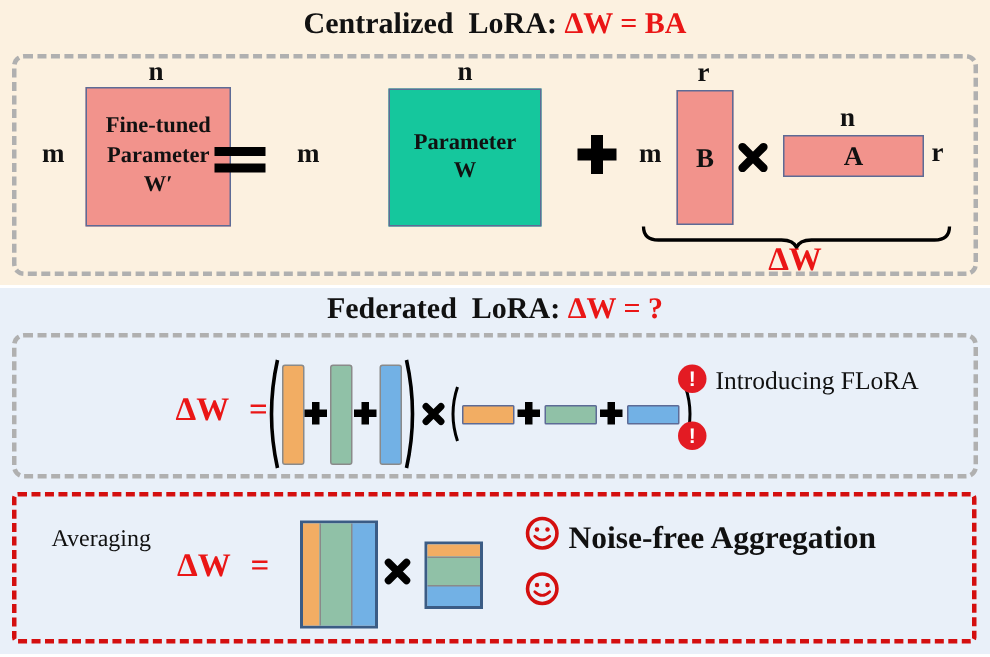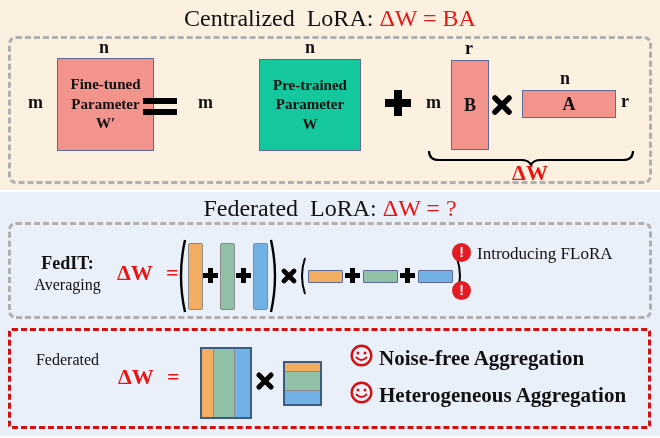--- a/index.html
+++ b/index.html
@@ -1,21 +1,21 @@
 <!DOCTYPE html>
 <html style="--cream: #fcf1e0; --panel_blue: #e9f0f9; --salmon: #f2938c; --teal: #15c79d; --matrix_border: #5d6b96; --orange: #f2ad63; --sage: #90c1a7; --sky: #72b1e5; --bar_border: #8a8a8a; --bar_border_dark: #5d6b96; --dark_border: #3b5c85; --red: #ea1616; --red_icon: #e31b23; --red_dash: #d40f0f; --gray_dash: #b0b0b0;"><head>
 <meta charset="utf-8">
 <style>
   html,body{margin:0;padding:0;background:#fff;}
   .stage{position:relative;width:660px;height:438px;font-family:"Liberation Serif",serif;color:#111;overflow:hidden;background:#fff;}
   .abs{position:absolute;}
   
   .sec-centralized{left:0;top:0;width:660px;height:190px;background:var(--cream);}
   .sec-federated{left:0;top:192px;width:660px;height:244px;background:var(--panel_blue);padding-left:48px;}
-  .sec-title{left:0;width:660px;text-align:center;font-size:24px;font-weight:normal;white-space:pre;}
+  .sec-title{left:0;width:660px;text-align:center;font-size:20px;font-weight:bold;white-space:pre;}
   .red{color:var(--red);}
   .dash-gray{border:3px dashed var(--gray_dash);border-radius:8px;}
   .dash-red{border:3.5px dashed var(--red_dash);border-radius:4px;}
   
   .matrix{border:1.6px solid var(--matrix_border);display:flex;flex-direction:column;align-items:center;justify-content:center;text-align:center;font-weight:bold;}
   .salmon{background:var(--salmon);}
   .teal{background:var(--teal);}
   .mtx-line{font-size:15px;line-height:1.3;}
   .dim{font-size:18px;font-weight:bold;}
   
@@ -70,21 +70,20 @@
     </div>
 
     <div class="abs equals-big" style="left:143px;top:93px;width:34px;">
         <div></div>
         <div></div>
       </div>
 
     <div class="abs dim" style="left:294px;top:37px;width:32px;text-align:center;">n</div>
     <div class="abs dim" style="left:198px;top:92px;">m</div>
     <div class="abs matrix teal" style="left:259px;top:59px;width:100px;height:90px;">
-      <div class="mtx-line">Pre-trained</div>
       <div class="mtx-line">Parameter</div>
       <div class="mtx-line">W</div>
     </div>
 
     <div class="abs plus-big" style="left:385px;top:90px;">
         <i></i>
         <i></i>
       </div>
 
     <div class="abs dim" style="left:456px;top:38px;width:26px;text-align:center;">r</div>
@@ -107,24 +106,20 @@
       <path d="M3,1 Q3,10 13,10 L95,10 Q103,10 105,15 Q107,10 115,10 L197,10 Q207,10 207,1" fill="none" stroke="#000" stroke-width="2.2"></path>
     </svg>
     <div class="abs dw" style="left:500px;top:160px;width:60px;text-align:center;">ΔW</div>
   </div>
 
   <div class="abs sec-federated">
     <div class="abs sec-title" style="top:3px;"><span>Federated  LoRA: </span><span class="red">ΔW = ?</span></div>
 
     <div class="abs dash-gray" style="left:8px;top:30px;width:638px;height:91px;"></div>
 
-    <div class="abs side-label" style="left:25px;top:61px;width:85px;">
-      <div class="nm">FedIT:</div>
-      <div class="mth">Averaging</div>
-    </div>
 
     <div class="abs dw" style="left:117px;top:68px;">ΔW</div>
     <div class="abs dw" style="left:166px;top:68px;">=</div>
 
     <svg class="abs" style="left:175px;top:46px;" width="12" height="76" viewBox="0 0 12 76">
         <path d="M10,2 Q2,38 10,74" fill="none" stroke="#000" stroke-width="2.4"></path>
       </svg>
     <div class="abs vbar orange" style="left:188px;top:51px;"></div>
     <div class="abs plus-sm" style="left:203px;top:76px;">
         <i></i>
@@ -162,21 +157,21 @@
         <path d="M2,2 Q8,20 2,38" fill="none" stroke="#000" stroke-width="2"></path>
       </svg>
 
     <div class="abs warn" style="left:452px;top:51px;"><span>!</span></div>
     <div class="abs issue-text" style="left:477px;top:52px;">Introducing FLoRA</div>
     <div class="abs warn" style="left:452px;top:89px;"><span>!</span></div>
 
     <div class="abs dash-red" style="left:8px;top:136px;width:637px;height:95px;"></div>
 
     <div class="abs side-label" style="left:25px;top:158px;width:85px;">
-      <div class="mth">Federated</div>
+      <div class="mth">Averaging</div>
     </div>
 
     <div class="abs dw" style="left:118px;top:172px;">ΔW</div>
     <div class="abs dw" style="left:167px;top:172px;">=</div>
 
     <div class="abs stackV" style="left:200px;top:155px;width:48px;height:68px;">
       <div class="orange" style="width:11px;"></div>
       <div class="sage" style="width:21px;"></div>
       <div class="sky" style="width:16px;"></div>
     </div>
@@ -197,16 +192,15 @@
         <circle cx="15" cy="9" r="1.5" fill="#d40f0f"></circle>
       <path d="M6.5,13.5 Q11.5,18.5 16.5,13.5" fill="none" stroke="#d40f0f" stroke-width="1.8" stroke-linecap="round"></path>
     </svg>
     <div class="abs benefit-text" style="left:379px;top:154px;">Noise-free Aggregation</div>
     <svg class="abs" style="left:350px;top:189px;" width="23" height="23" viewBox="0 0 23 23">
       <circle cx="11.5" cy="11.5" r="9.8" fill="none" stroke="#d40f0f" stroke-width="2.4"></circle>
       <circle cx="8" cy="9" r="1.5" fill="#d40f0f"></circle>
         <circle cx="15" cy="9" r="1.5" fill="#d40f0f"></circle>
       <path d="M6.5,13.5 Q11.5,18.5 16.5,13.5" fill="none" stroke="#d40f0f" stroke-width="1.8" stroke-linecap="round"></path>
     </svg>
-    <div class="abs benefit-text" style="left:379px;top:191px;">Heterogeneous Aggregation</div>
   </div>
 
 </div>
 
 </body></html>

